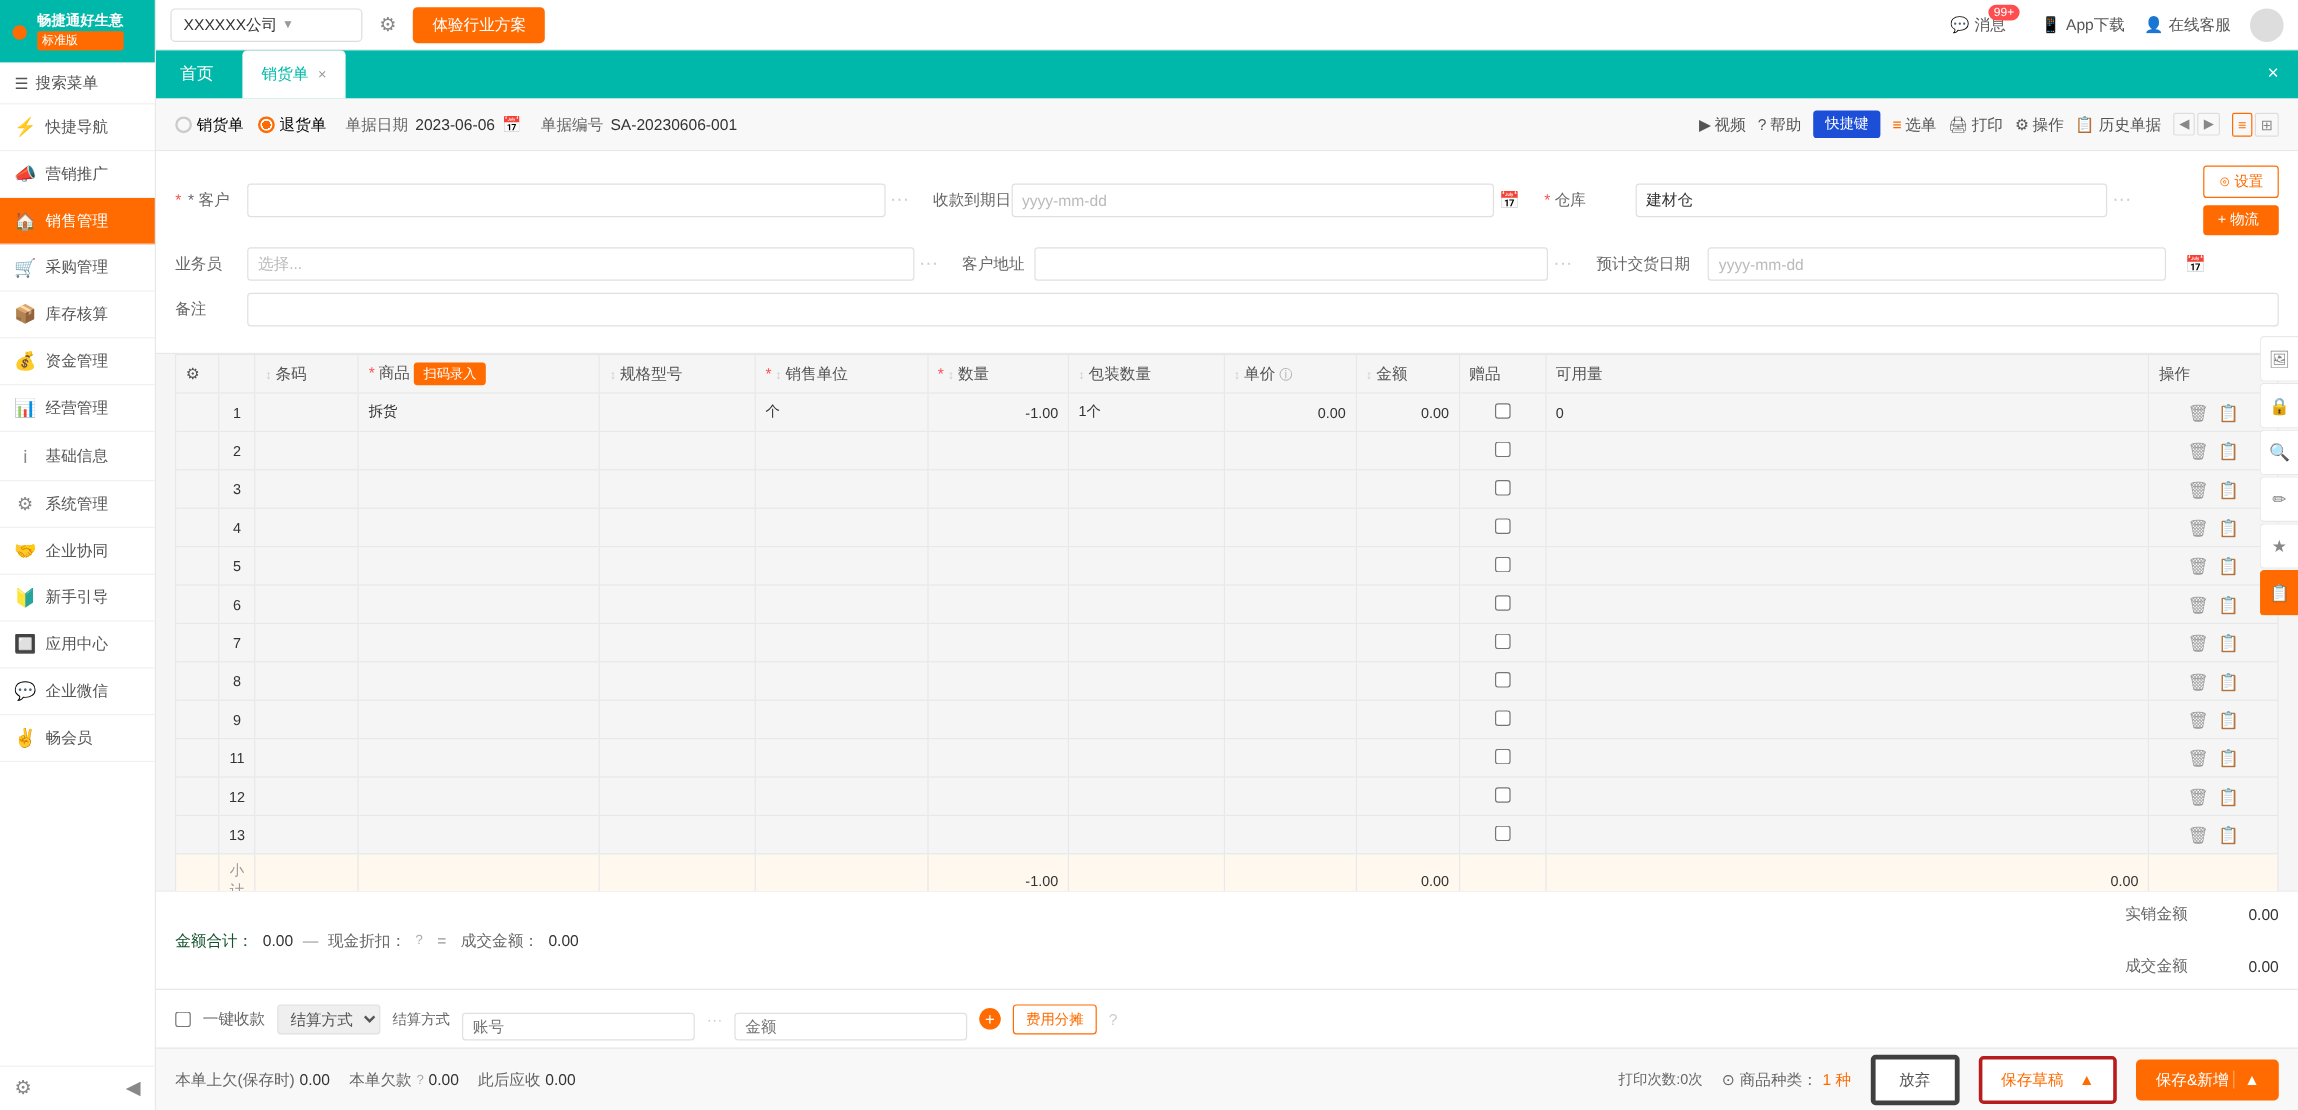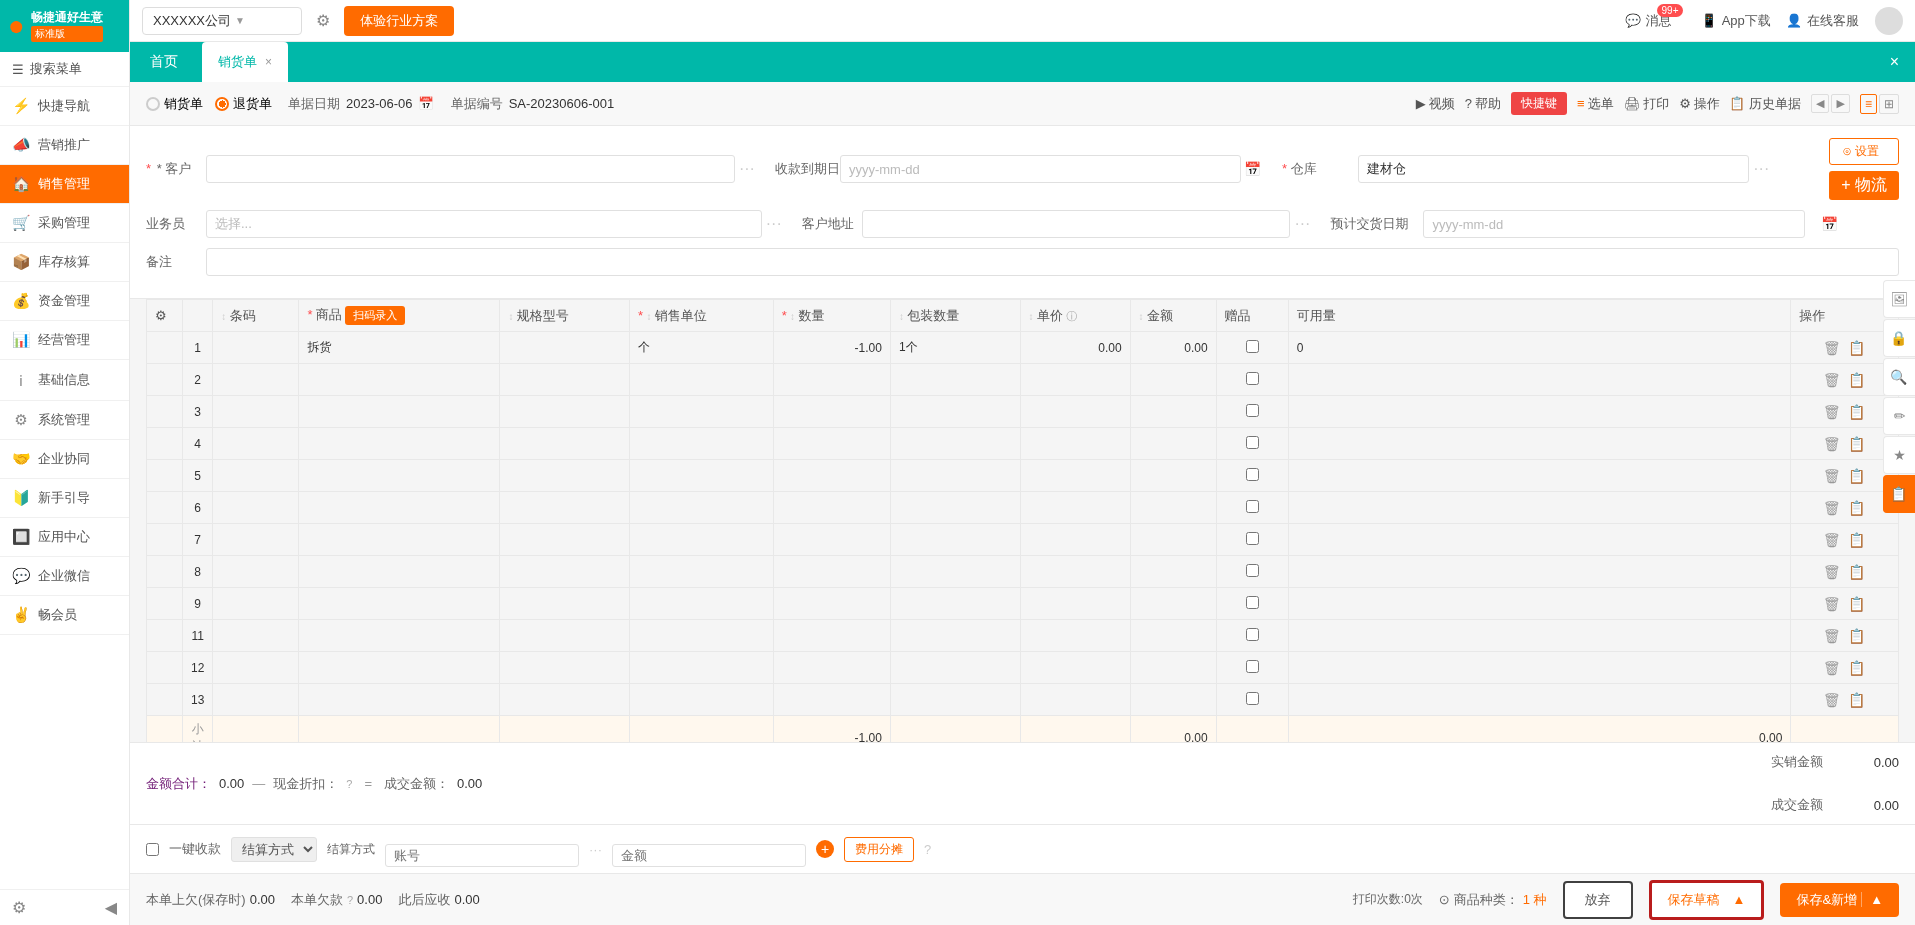--- a/index.html
+++ b/index.html
@@ -51,58 +51,58 @@
     .radio-group { display: flex; align-items: center; gap: 12px; }
     .radio-item { display: flex; align-items: center; gap: 4px; cursor: pointer; }
     .radio-dot { width: 14px; height: 14px; border-radius: 50%; border: 2px solid #ccc; cursor: pointer; }
     .radio-dot.active { border-color: #ff6b00; background: radial-gradient(circle, #ff6b00 50%, #fff 50%); }
     .form-date-group { display: flex; align-items: center; gap: 6px; }
     .form-label { color: #666; }
     .form-date-val { color: #333; font-weight: 500; }
     .form-num-group { display: flex; align-items: center; gap: 6px; }
     .form-header-actions { margin-left: auto; display: flex; align-items: center; gap: 10px; }
     .action-link { color: #555; cursor: pointer; display: flex; align-items: center; gap: 3px; font-size: 12px; }
-    .action-btn-orange { background: #ef4444; color: #fff; border: none; border-radius: 3px; padding: 3px 10px; cursor: pointer; font-size: 12px; }
+    .action-btn-orange { background: #1d4ed8; color: #fff; border: none; border-radius: 3px; padding: 3px 10px; cursor: pointer; font-size: 12px; }
     .nav-arrows { display: flex; gap: 2px; }
     .nav-arrow { cursor: pointer; color: #888; padding: 2px 4px; border: 1px solid #ddd; border-radius: 2px; font-size: 11px; }
     .view-icons { display: flex; gap: 2px; }
     .view-icon { cursor: pointer; color: #888; padding: 2px 4px; border: 1px solid #ddd; border-radius: 2px; font-size: 12px; }
     .view-icon.active { color: #ff6b00; border-color: #ff6b00; }
 
     
     .form-fields { padding: 12px 16px; border-bottom: 1px solid #e8e8e8; background: #fff; }
     .form-row { display: flex; align-items: center; gap: 0; margin-bottom: 10px; }
     .field-group { display: flex; align-items: center; flex: 1; }
     .field-label { color: #666; min-width: 60px; font-size: 13px; white-space: nowrap; }
     .field-input { border: 1px solid #e0e0e0; border-radius: 3px; padding: 4px 8px; flex: 1; min-width: 200px; color: #333; background: #fff; cursor: pointer; display: flex; align-items: center; justify-content: space-between; height: 28px; }
     .field-input.placeholder { color: #bbb; text-align: right; }
     .field-dots { color: #ccc; font-size: 16px; cursor: pointer; margin-left: 4px; }
     .field-calendar { color: #aaa; cursor: pointer; font-size: 14px; margin-left: 4px; }
     .btn-setting { background: #fff; border: 1px solid #ff6b00; color: #ff6b00; border-radius: 3px; padding: 4px 12px; cursor: pointer; font-size: 12px; display: flex; align-items: center; gap: 3px; }
-    .btn-logistics { background: #ff6b00; color: #fff; border: none; border-radius: 3px; padding: 4px 12px; cursor: pointer; font-size: 16px; display: flex; align-items: center; gap: 3px; }
+    .btn-logistics { background: #ff6b00; color: #fff; border: none; border-radius: 3px; padding: 4px 12px; cursor: pointer; font-size: 12px; display: flex; align-items: center; gap: 3px; }
     .form-fields-wrapper { position: relative; }
     .data-table { width: 100%; border-collapse: collapse; }
     .data-table th { background: #f5f5f5; border: 1px solid #e8e8e8; padding: 6px 8px; text-align: left; color: #555; font-weight: 500; white-space: nowrap; font-size: 12px; }
     .data-table td { border: 1px solid #e8e8e8; padding: 5px 8px; color: #333; font-size: 12px; height: 32px; }
     .data-table .subtotal-row td { background: #fff8ee; font-weight: 500; }
     .th-settings { width: 36px; text-align: center; }
     .th-num { width: 30px; text-align: center; }
     .col-num { text-align: center; color: #999; }
     .col-qty-red { color: #ff4d4f; text-align: right; }
     .col-right { text-align: right; }
     .btn-scan { background: #ff6b00; color: #fff; border: none; border-radius: 3px; padding: 2px 8px; cursor: pointer; font-size: 11px; white-space: nowrap; }
     .sort-icon { color: #ccc; font-size: 10px; }
     .checkbox-cell { text-align: center; }
     input[type="checkbox"] { cursor: pointer; }
     .action-icons { display: flex; gap: 4px; justify-content: center; }
     .action-icon { cursor: pointer; color: #999; font-size: 14px; padding: 2px; }
 
     
     .footer-calc { padding: 10px 16px; border-top: 1px solid #e8e8e8; background: #fff; display: flex; align-items: center; gap: 8px; }
-    .footer-total-label { color: #701a75; }
+    .footer-total-label { color: #14532d; }
     .footer-total-val { color: #333; font-weight: 500; }
     .footer-dash { color: #999; }
     .footer-discount-label { color: #666; }
     .footer-final-label { color: #666; }
     .footer-final-val { color: #333; font-weight: 500; }
 
     
     .footer-payment { padding: 6px 16px; border-top: 1px solid #e8e8e8; background: #fff; display: flex; align-items: center; gap: 10px; }
     .footer-checkbox { cursor: pointer; }
     .payment-label { color: #666; }
@@ -115,21 +115,21 @@
 
     
     .bottom-bar { height: 52px; background: #f8f8f8; border-top: 1px solid #e8e8e8; display: flex; align-items: center; padding: 0 16px; gap: 16px; flex-shrink: 0; }
     .bottom-stat { color: #666; font-size: 12px; display: flex; align-items: center; gap: 4px; }
     .bottom-stat-val { color: #333; font-weight: 500; }
     .bottom-stat-q { color: #aaa; cursor: pointer; font-size: 11px; }
     .bottom-spacer { flex: 1; }
     .bottom-print-info { color: #666; font-size: 12px; }
     .bottom-goods-type { display: flex; align-items: center; gap: 4px; color: #666; font-size: 12px; cursor: pointer; }
     .bottom-goods-val { color: #ff6b00; }
-    .btn-abandon { background: #fff; border: 2px solid #404040; color: #555; border-radius: 4px; padding: 8px 20px; cursor: pointer; font-size: 13px; }
+    .btn-abandon { background: #fff; border: 4px solid #404040; color: #555; border-radius: 4px; padding: 8px 20px; cursor: pointer; font-size: 13px; }
     .btn-save-draft { background: #fff; border: 3px solid #b91c1c; color: #ff6b00; border-radius: 4px; padding: 8px 16px; cursor: pointer; font-size: 13px; display: flex; align-items: center; gap: 4px; }
     .btn-save-new { background: #ff6b00; color: #fff; border: none; border-radius: 4px; padding: 8px 16px; cursor: pointer; font-size: 13px; display: flex; align-items: center; gap: 4px; }
     .btn-arrow-part { border-left: 1px solid rgba(255,255,255,0.4); padding-left: 8px; cursor: pointer; }
     .right-float-btn { width: 32px; background: #fff; border: 1px solid #e8e8e8; border-right: none; border-radius: 4px 0 0 4px; display: flex; align-items: center; justify-content: center; padding: 10px 4px; cursor: pointer; color: #888; font-size: 14px; writing-mode: initial; }
     .right-float-btn.active { background: #ff6b00; color: #fff; border-color: #ff6b00; }
 
     
     .content-wrapper { position: relative; flex: 1; display: flex; flex-direction: column; overflow: hidden; }
     .content-inner { flex: 1; overflow-y: auto; display: flex; flex-direction: column; }
 

